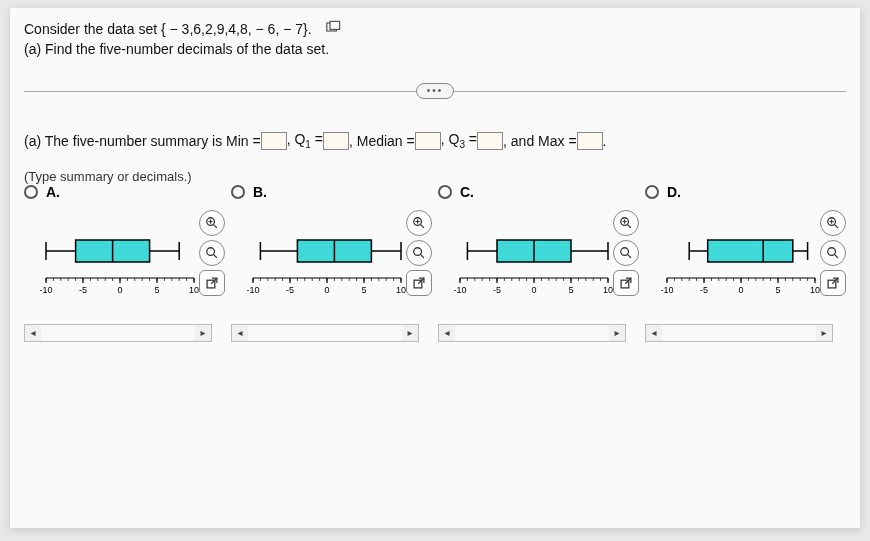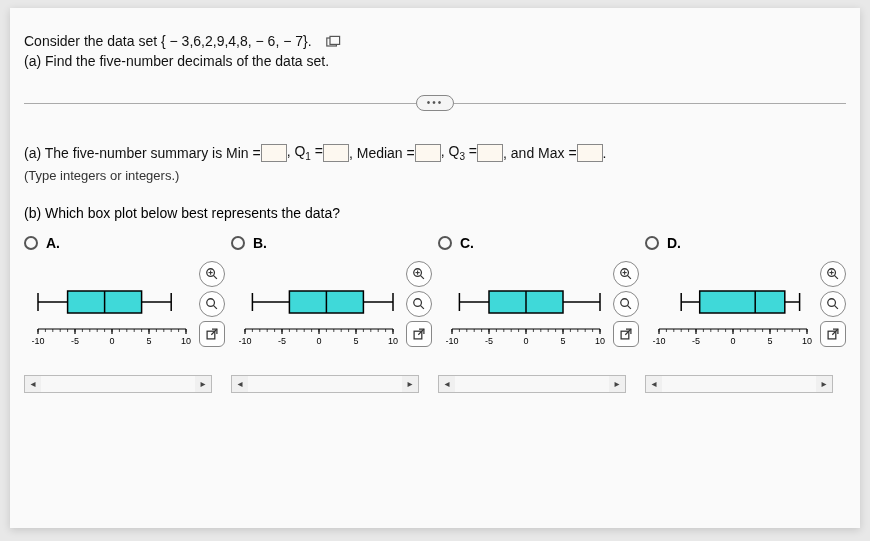--- a/index.html
+++ b/index.html
@@ -1,35 +1,35 @@
 <!DOCTYPE html>
 <html><head>
 <meta charset="utf-8">
 <style>
 * { box-sizing: border-box; margin: 0; padding: 0; }
 body { font-family: Arial, sans-serif; background: #e8e8e8; width: 870px; height: 541px; position: relative; }
 .paper { background: #fafafa; width: 850px; height: 520px; margin: 8px auto; padding: 12px 14px; box-shadow: 0 2px 8px rgba(0,0,0,0.15); position: relative; }
 .prompt { font-size: 14px; line-height: 1.4; color: #111; }
-.prompt .line1 { display: flex; align-items: center; gap: 14px; margin-top: 12px; }
+.prompt .line1 { display: flex; align-items: flex-start; gap: 14px; }
 .pages-icon { width: 16px; height: 14px; display: inline-block; }
 .pages-icon svg { width: 100%; height: 100%; }
 .divider-row { display: flex; align-items: center; margin: 24px 0 32px; }
 .divider-row .hr { flex: 1; height: 1px; background: #aaa; }
 .more-pill { border: 1px solid #888; border-radius: 10px; padding: 0 10px; font-size: 10px; color: #555; background: #f5f5f5; letter-spacing: 2px; line-height: 14px; height: 16px; }
 .qa { font-size: 14px; color: #111; }
-.qa .line { margin-bottom: 6px; display: flex; flex-wrap: wrap; align-items: center; gap: 0; }
+.qa .line { margin-bottom: 19px; display: flex; flex-wrap: wrap; align-items: center; gap: 0; }
 .input-box { display: inline-block; width: 26px; height: 18px; border: 1px solid #888; background: #fdf8f0; vertical-align: middle; }
 .hint { font-size: 13px; color: #333; margin-top: 2px; }
 .partb-q { font-size: 14px; margin-top: 22px; margin-bottom: 14px; }
 .options { display: flex; gap: 6px; }
 .opt { flex: 1; position: relative; }
 .opt-header { display: flex; align-items: center; gap: 8px; font-size: 14px; font-weight: bold; margin-bottom: 10px; }
 .radio { width: 14px; height: 14px; border: 2px solid #555; border-radius: 50%; display: inline-block; }
 .plot-area { position: relative; height: 110px; }
-.plot-svg { position: absolute; left: 8px; top: 20px; width: 160px; height: 80px; text-align: right; }
+.plot-svg { position: absolute; left: 16px; top: 20px; width: 160px; height: 80px; text-align: right; }
 .icon-stack { position: absolute; right: 0; top: 0; display: flex; flex-direction: column; gap: 4px; }
 .round-btn { width: 26px; height: 26px; border: 1px solid #888; border-radius: 50%; background: #fefefe; display: flex; align-items: center; justify-content: center; cursor: pointer; }
 .round-btn.sq { border-radius: 6px; }
 .round-btn svg { width: 14px; height: 14px; }
 .scroll-row { display: flex; align-items: center; height: 18px; border: 1px solid #bbb; background: #f0f0f0; margin-top: 4px; width: 188px; }
 .scroll-btn { width: 16px; height: 16px; display: flex; align-items: center; justify-content: center; cursor: pointer; font-size: 10px; color: #444; }
 .scroll-track { flex: 1; height: 100%; background: #f8f8f8; }
 .sub { font-size: 10px; vertical-align: sub; }
 </style>
 </head>
@@ -63,24 +63,23 @@
       <span><span>, Q</span><span class="sub">1</span><span> = </span></span>
       <span class="input-box"></span>
       <span>, Median =</span>
       <span class="input-box"></span>
       <span><span>, Q</span><span class="sub">3</span><span> = </span></span>
       <span class="input-box"></span>
       <span>, and Max =</span>
       <span class="input-box"></span>
       <span>.</span>
     </div>
-    <div class="hint">(Type integers or integers.)</div>
-  </div>
-
-  <div class="partb-q">(b) Which box plot below best represents the data?</div>
+    <div class="hint">(Type summary or decimals.)</div>
+  </div>
+
 
   <div class="options">
 
   <div class="opt">
     <div class="opt-header">
       <span class="radio"></span>
       <span>A.</span>
     </div>
     <div class="plot-area">
       <div class="plot-svg"><svg viewBox="0 0 160 70" width="160" height="70">

